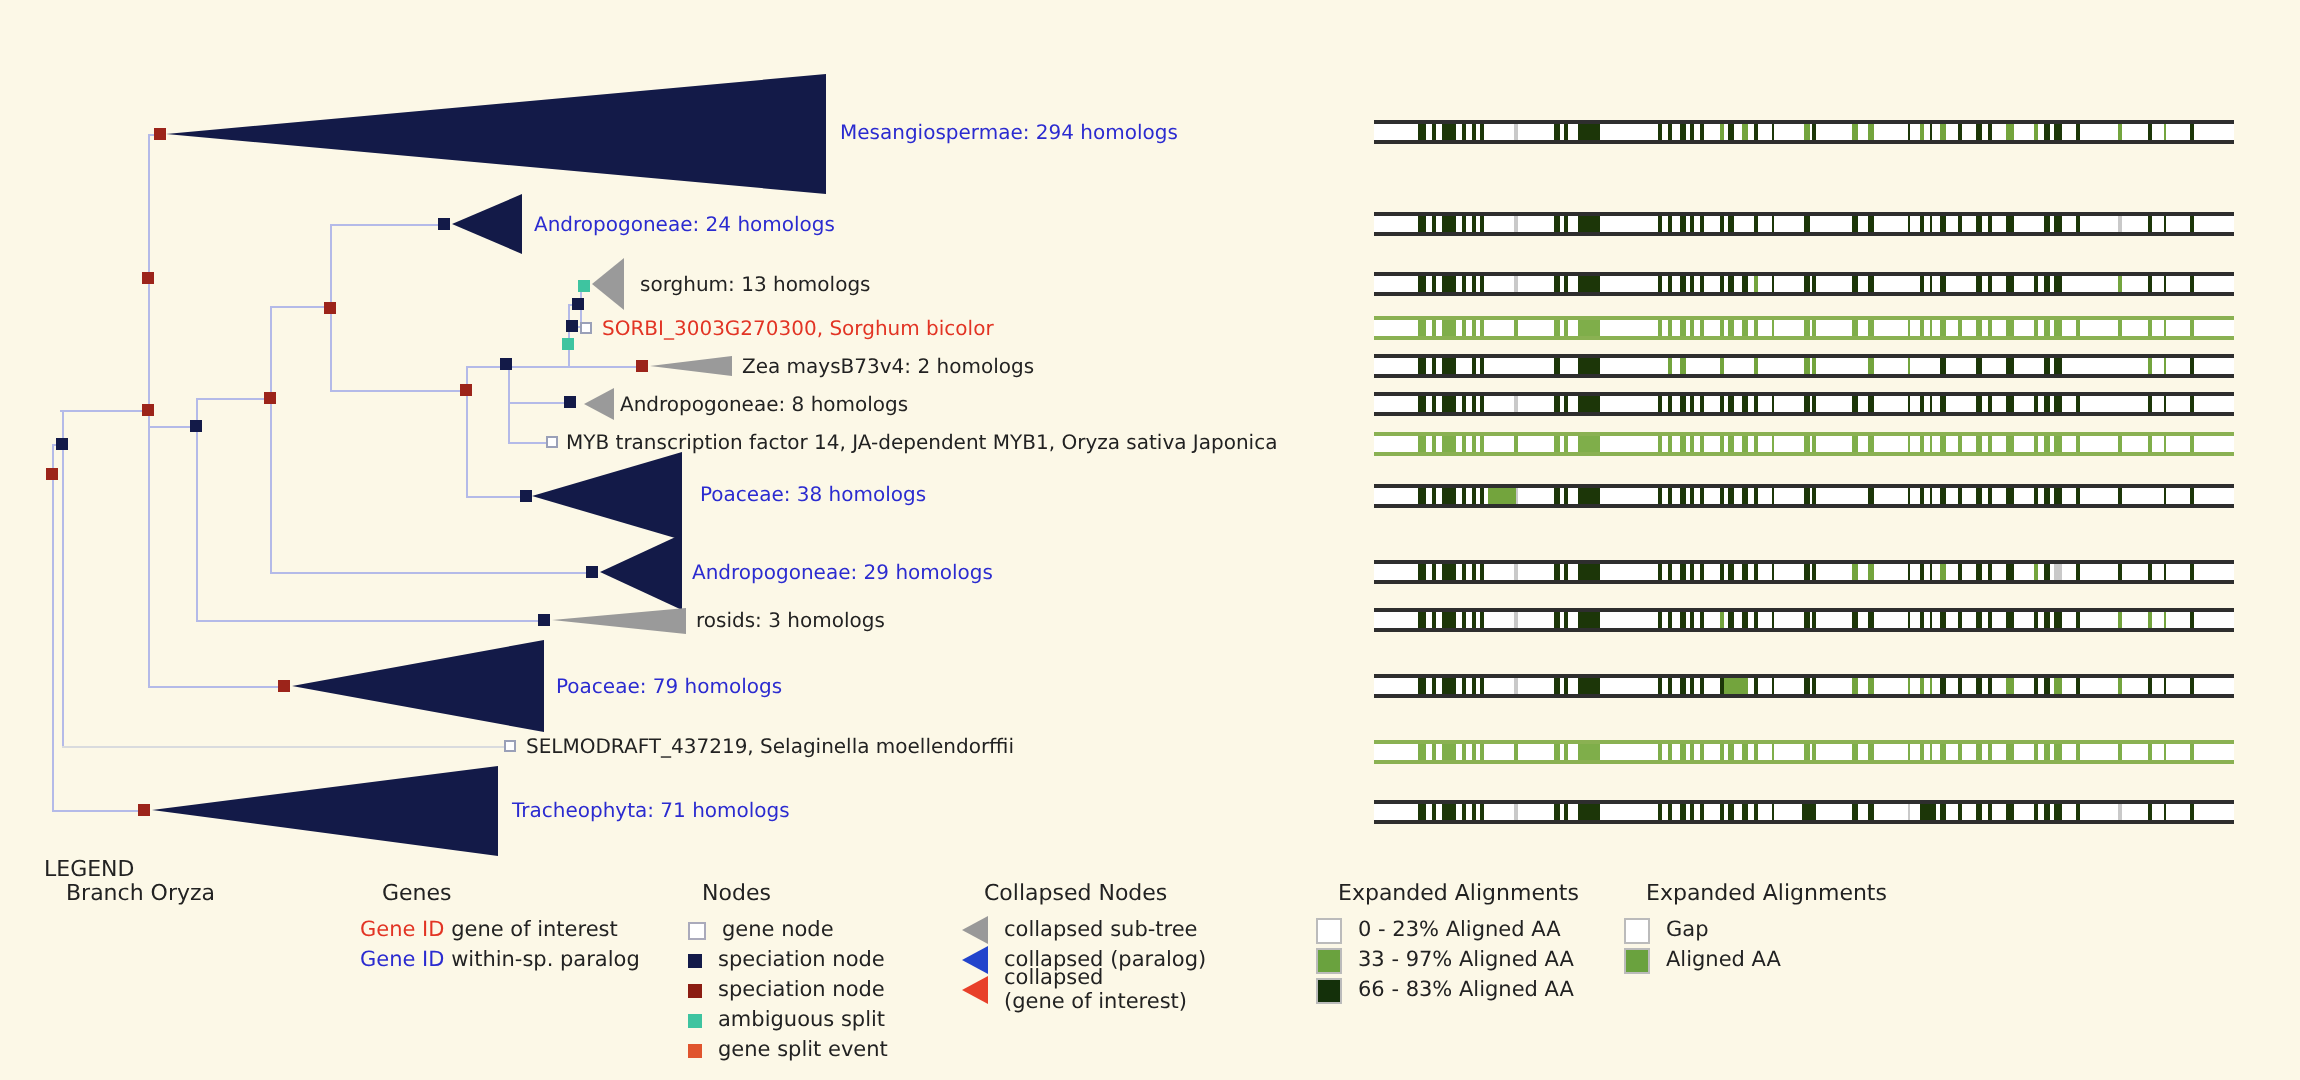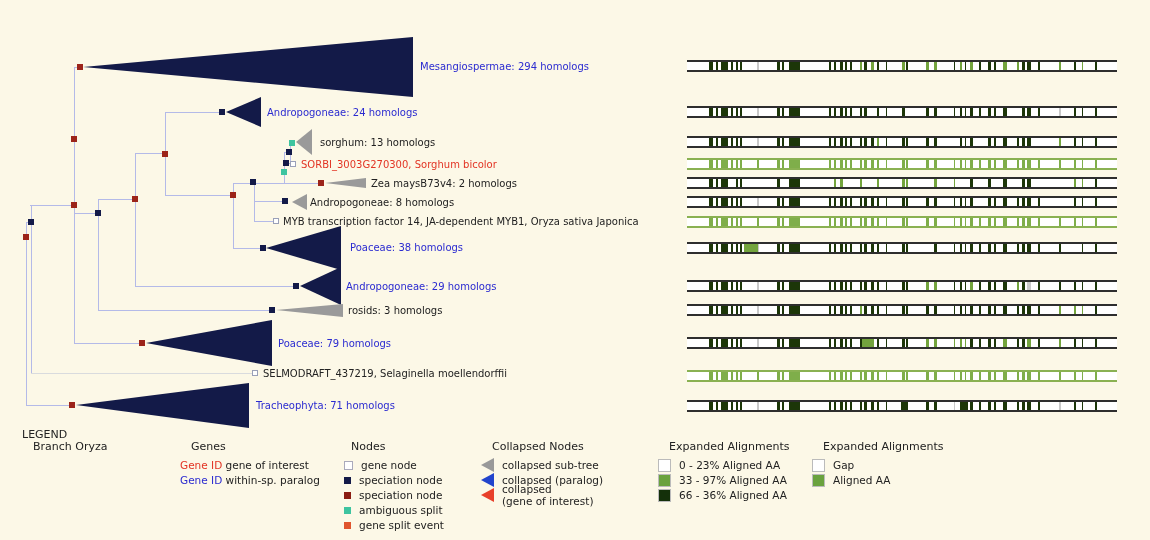--- a/index.html
+++ b/index.html
@@ -698,21 +698,21 @@
           <div class="lg-item">
             <span class="sw sw-box" style="background:#ffffff"></span>
             <span>0 - 23% Aligned AA</span>
           </div>
           <div class="lg-item">
             <span class="sw sw-box" style="background:#6aa23e"></span>
             <span>33 - 97% Aligned AA</span>
           </div>
           <div class="lg-item">
             <span class="sw sw-box" style="background:#14300a"></span>
-            <span>66 - 36% Aligned AA</span>
+            <span>66 - 83% Aligned AA</span>
           </div>
         </div>
     </div>
     <div class="lg-col" style="left:812px">
       <div class="lg-head">Expanded Alignments</div>
       <div id="lg-ealign">
           <div class="lg-item">
             <span class="sw sw-box" style="background:#ffffff"></span>
             <span>Gap</span>
           </div>

